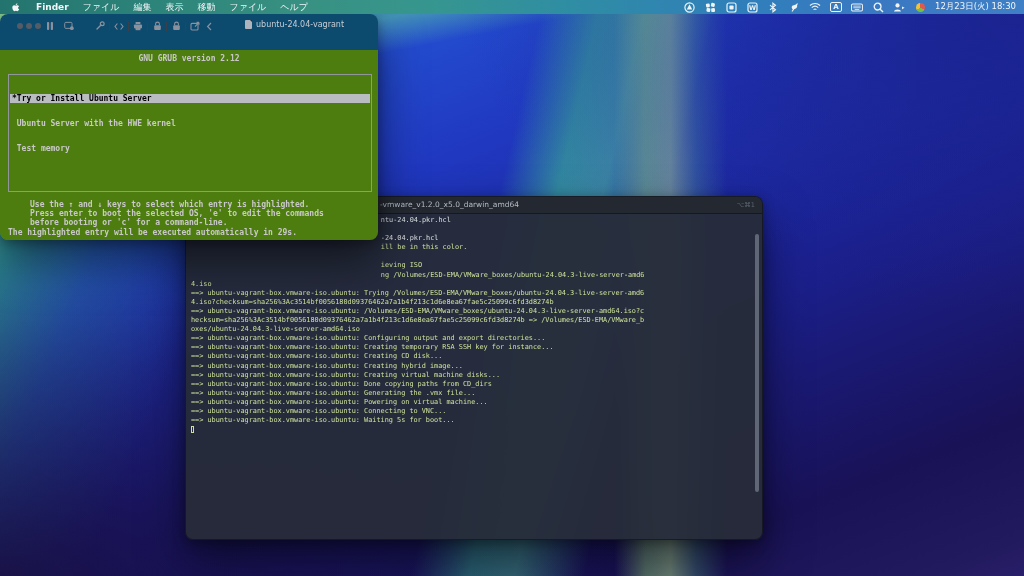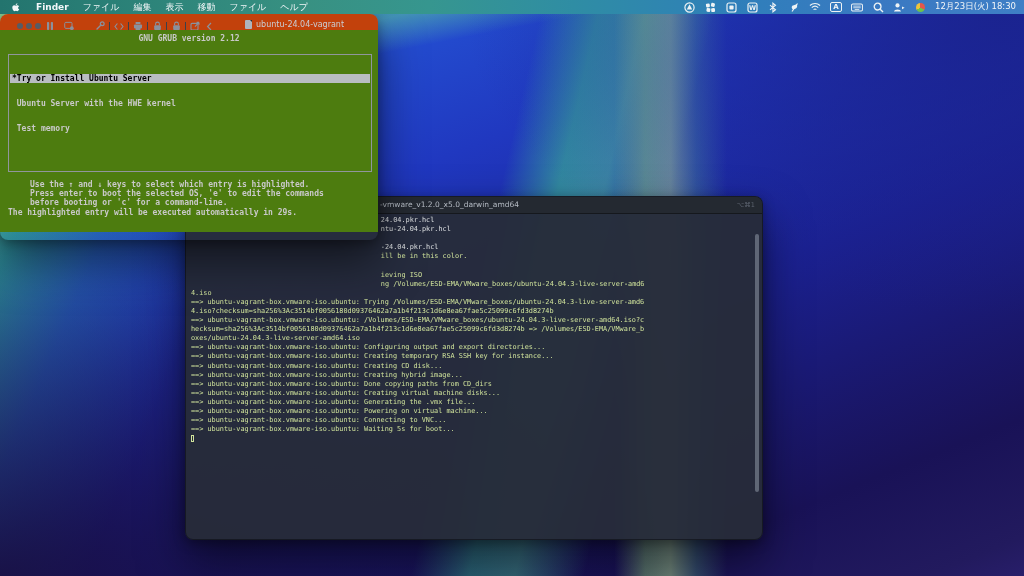--- a/index.html
+++ b/index.html
@@ -52,21 +52,21 @@
     font-size:6.85px; line-height:9.1px; height:326px; overflow:hidden; }
   .term-row { white-space:pre; height:9.1px; }
   .tone-plain { color:#dde0e2; }
   .tone-accent { color:#cfe29b; }
   .term-cursor { display:inline-block; width:3.4px; height:7px; border:1px solid #cfe29b; margin-top:1px; }
   .term-scrollbar { position:absolute; right:3px; top:20px; width:4px; height:258px;
     background:rgba(190,200,212,.38); border-radius:2px; }
 
   
   .vm-window { left:0; top:14px; width:378px; height:226px; z-index:10; border-radius:8px; overflow:hidden; }
-  .vm-titlebar { height:16px; background:#c2410c; position:relative;text-decoration:underline; }
+  .vm-titlebar { height:36px; background:#0c4a6e; position:relative;text-decoration:underline; }
   .traffic-lights { position:absolute; left:17px; top:9px; display:flex; gap:3px; }
   .tl { width:6px; height:6px; border-radius:50%; background:#565c66; }
   .vm-quick { position:absolute; left:45px; top:7px; display:flex; gap:9px; }
   .vm-tools { position:absolute; left:95px; top:7px; display:flex; gap:4px; align-items:center; }
   .tb-icon { display:inline-flex; width:10px; height:10px; align-items:center; justify-content:center; }
   .tb-sep { width:1px; height:9px; background:#3a404a; }
   .vm-title { position:absolute; left:245px; top:6px; display:flex; gap:4px; align-items:center;
     color:#c9ced6; font-size:8px; white-space:nowrap; }
   .doc-icon { width:7px; height:9px; background:#aeb4bd; border-radius:1px; position:relative; }
   .doc-icon:after { content:""; position:absolute; right:0; top:0; border:1.8px solid #262b33;
@@ -177,40 +177,39 @@
   </div>
 </div>
 
 <div class="window terminal-window">
   <div class="term-titlebar">
     <span class="term-title">-vmware_v1.2.0_x5.0_darwin_amd64</span>
     <span class="term-shortcut">⌥⌘1</span>
   </div>
   <div class="term-body">
     <div>
-      <div class="term-row tone-plain" style="padding-left: 189.8px;">24.04.pkr.hcl</div>
         <div class="term-row tone-plain" style="padding-left: 189.8px;">ntu-24.04.pkr.hcl</div>
         <div class="term-row tone-plain"></div>
         <div class="term-row tone-plain" style="padding-left: 189.8px;">-24.04.pkr.hcl</div>
         <div class="term-row tone-accent" style="padding-left: 189.8px;">ill be in this color.</div>
         <div class="term-row tone-accent"></div>
         <div class="term-row tone-accent" style="padding-left: 189.8px;">ieving ISO</div>
         <div class="term-row tone-accent" style="padding-left: 189.8px;">ng /Volumes/ESD-EMA/VMware_boxes/ubuntu-24.04.3-live-server-amd6</div>
         <div class="term-row tone-accent">4.iso</div>
         <div class="term-row tone-accent">==&gt; ubuntu-vagrant-box.vmware-iso.ubuntu: Trying /Volumes/ESD-EMA/VMware_boxes/ubuntu-24.04.3-live-server-amd6</div>
         <div class="term-row tone-accent">4.iso?checksum=sha256%3Ac3514bf0056180d09376462a7a1b4f213c1d6e8ea67fae5c25099c6fd3d8274b</div>
         <div class="term-row tone-accent">==&gt; ubuntu-vagrant-box.vmware-iso.ubuntu: /Volumes/ESD-EMA/VMware_boxes/ubuntu-24.04.3-live-server-amd64.iso?c</div>
         <div class="term-row tone-accent">hecksum=sha256%3Ac3514bf0056180d09376462a7a1b4f213c1d6e8ea67fae5c25099c6fd3d8274b =&gt; /Volumes/ESD-EMA/VMware_b</div>
         <div class="term-row tone-accent">oxes/ubuntu-24.04.3-live-server-amd64.iso</div>
         <div class="term-row tone-accent">==&gt; ubuntu-vagrant-box.vmware-iso.ubuntu: Configuring output and export directories...</div>
         <div class="term-row tone-accent">==&gt; ubuntu-vagrant-box.vmware-iso.ubuntu: Creating temporary RSA SSH key for instance...</div>
         <div class="term-row tone-accent">==&gt; ubuntu-vagrant-box.vmware-iso.ubuntu: Creating CD disk...</div>
         <div class="term-row tone-accent">==&gt; ubuntu-vagrant-box.vmware-iso.ubuntu: Creating hybrid image...</div>
+        <div class="term-row tone-accent">==&gt; ubuntu-vagrant-box.vmware-iso.ubuntu: Creating virtual machine disks...</div>
         <div class="term-row tone-accent">==&gt; ubuntu-vagrant-box.vmware-iso.ubuntu: Done copying paths from CD_dirs</div>
-        <div class="term-row tone-accent">==&gt; ubuntu-vagrant-box.vmware-iso.ubuntu: Creating virtual machine disks...</div>
         <div class="term-row tone-accent">==&gt; ubuntu-vagrant-box.vmware-iso.ubuntu: Generating the .vmx file...</div>
         <div class="term-row tone-accent">==&gt; ubuntu-vagrant-box.vmware-iso.ubuntu: Powering on virtual machine...</div>
         <div class="term-row tone-accent">==&gt; ubuntu-vagrant-box.vmware-iso.ubuntu: Connecting to VNC...</div>
         <div class="term-row tone-accent">==&gt; ubuntu-vagrant-box.vmware-iso.ubuntu: Waiting 5s for boot...</div>
     </div>
     <span class="term-cursor"></span>
     <div class="term-scrollbar"></div>
   </div>
 </div>
 

